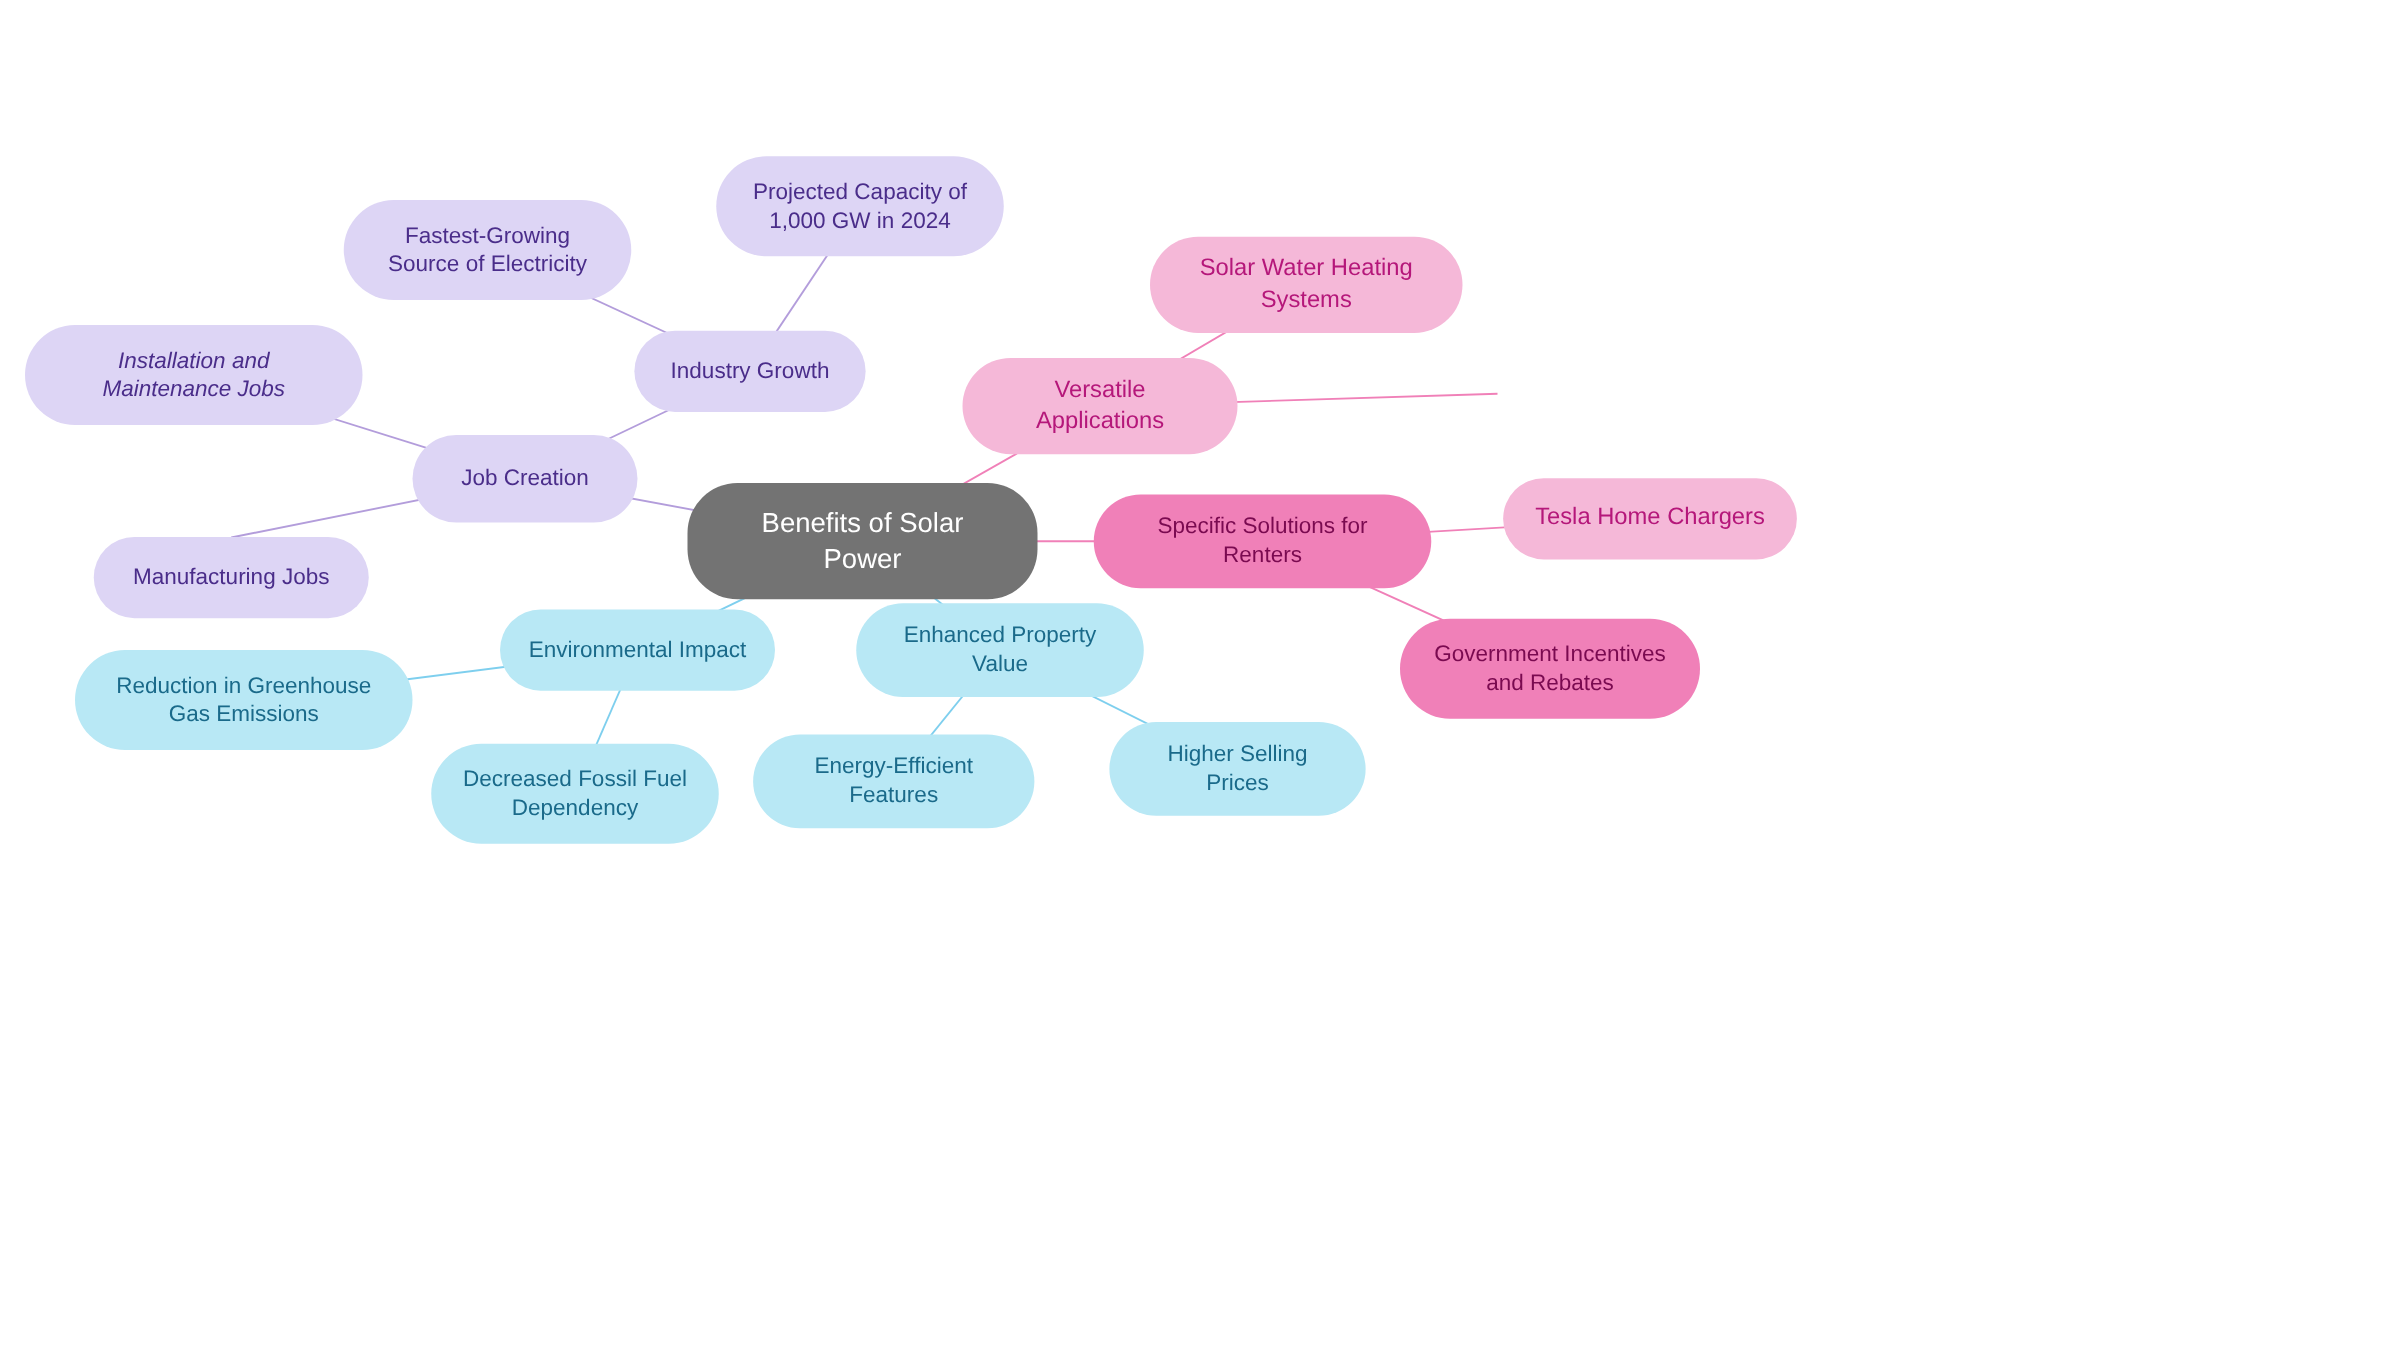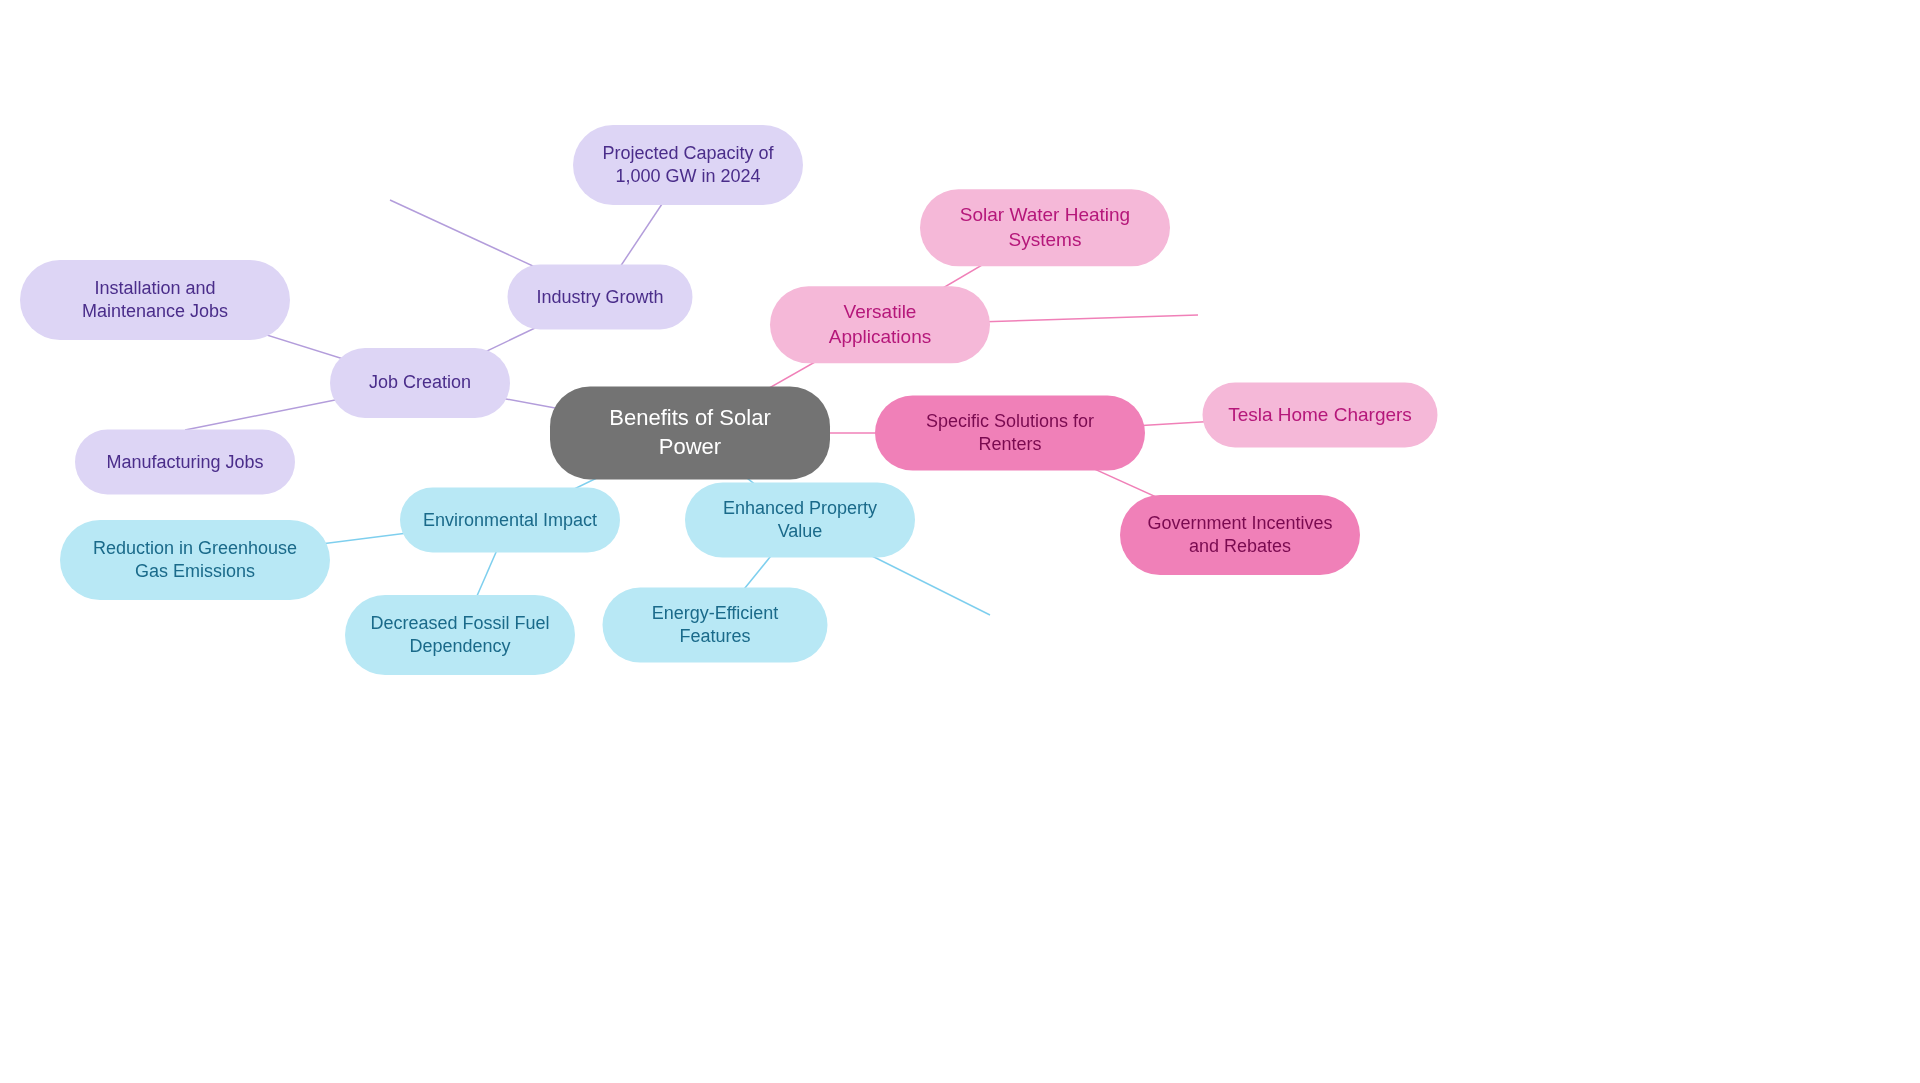--- a/index.html
+++ b/index.html
@@ -84,27 +84,29 @@
       <line x1="1015" y1="433" x2="1240" y2="535" stroke="#f080b8" stroke-width="1.5"></line>
       <line x1="690" y1="433" x2="510" y2="520" stroke="#7ecfee" stroke-width="1.5"></line>
       <line x1="510" y1="520" x2="195" y2="560" stroke="#7ecfee" stroke-width="1.5"></line>
       <line x1="510" y1="520" x2="460" y2="635" stroke="#7ecfee" stroke-width="1.5"></line>
       <line x1="690" y1="433" x2="800" y2="520" stroke="#7ecfee" stroke-width="1.5"></line>
       <line x1="800" y1="520" x2="715" y2="625" stroke="#7ecfee" stroke-width="1.5"></line>
       <line x1="800" y1="520" x2="990" y2="615" stroke="#7ecfee" stroke-width="1.5"></line>
     </svg>
 <div class="node node-center" style="left: 690px; top: 433px; width: 280px;">Benefits of Solar Power</div>
     <div class="node node-purple" style="left: 420px; top: 383px; width: 180px; min-height: 70px;">Job Creation</div>
-    <div class="node node-purple" style="left: 155px; top: 300px; width: 270px; min-height: 80px;">Installation and Maintenance Jobs</div>
+    <div class="node node-purple" style="left: 155px; top: 300px; width: 270px; min-height: 80px; font-style: italic;">Installation and Maintenance Jobs</div>
     <div class="node node-purple" style="left: 185px; top: 430px; width: 220px; min-height: 65px; margin-top: 32px;">Manufacturing Jobs</div>
     <div class="node node-purple" style="left: 600px; top: 297px; width: 185px; min-height: 65px;">Industry Growth</div>
+    <div class="node node-purple" style="left: 390px; top: 200px; width: 230px; min-height: 80px;">Fastest-Growing Source of Electricity</div>
     <div class="node node-purple" style="left: 688px; top: 165px; width: 230px; min-height: 80px;">Projected Capacity of 1,000 GW in 2024</div>
     <div class="node node-pink" style="left: 880px; top: 325px; width: 220px; min-height: 65px;">Versatile Applications</div>
     <div class="node node-pink" style="left: 1045px; top: 228px; width: 250px; min-height: 65px;">Solar Water Heating Systems</div>
     <div class="node node-pink-dark" style="left: 1010px; top: 433px; width: 270px; min-height: 70px;">Specific Solutions for Renters</div>
     <div class="node node-pink" style="left: 1320px; top: 415px; width: 235px; min-height: 65px;">Tesla Home Chargers</div>
     <div class="node node-pink-dark" style="left: 1240px; top: 535px; width: 240px; min-height: 80px;">Government Incentives and Rebates</div>
     <div class="node node-blue" style="left: 510px; top: 520px; width: 220px; min-height: 65px;">Environmental Impact</div>
     <div class="node node-blue" style="left: 195px; top: 560px; width: 270px; min-height: 80px;">Reduction in Greenhouse Gas Emissions</div>
     <div class="node node-blue" style="left: 800px; top: 520px; width: 230px; min-height: 65px;">Enhanced Property Value</div>
     <div class="node node-blue" style="left: 460px; top: 635px; width: 230px; min-height: 80px;">Decreased Fossil Fuel Dependency</div>
     <div class="node node-blue" style="left: 715px; top: 625px; width: 225px; min-height: 65px;">Energy-Efficient Features</div>
+    <div class="node node-blue" style="left: 990px; top: 615px; width: 205px; min-height: 65px;">Higher Selling Prices</div>
   </div>
 
 </body></html>

